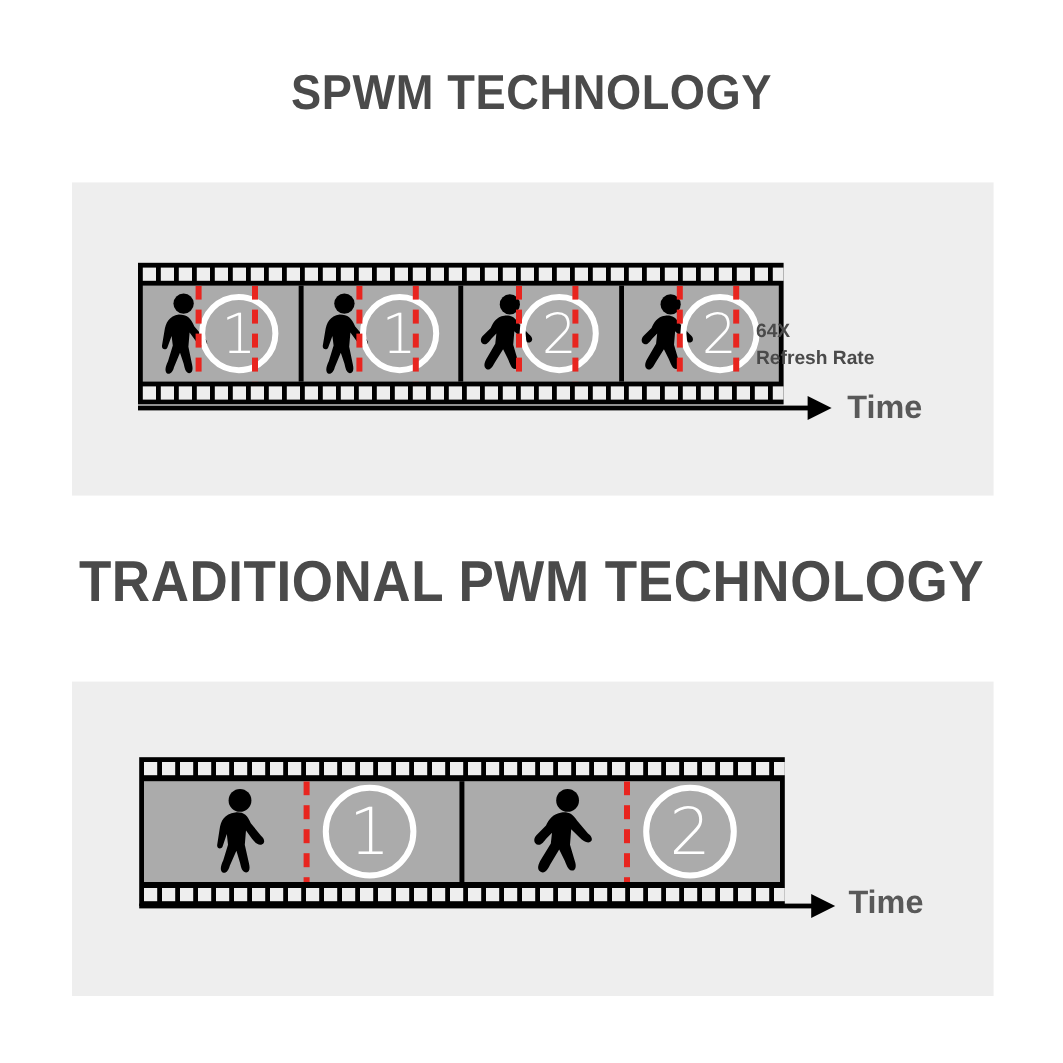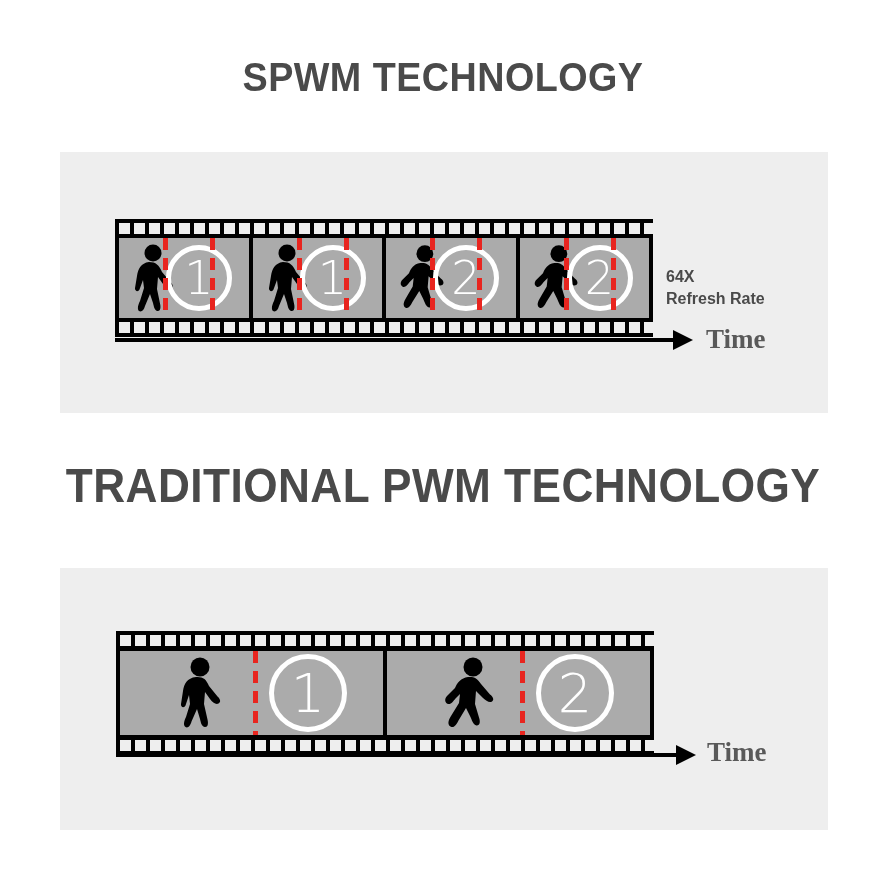--- a/index.html
+++ b/index.html
@@ -164,21 +164,21 @@
     left: 52px;
     top: 6px;
     width: 62px;
     height: 72px;
   }
   .walker svg { display: block; width: 100%; height: 100%; }
 
   
   #refresh-label {
     position: absolute;
-    left: 666px;
+    left: 630px;
     top: 266px;
     color: #4a4a4a;
     font-size: 16px;
     font-weight: bold;
     line-height: 22px;
   }
 
   
   .time-axis {
     position: absolute;
@@ -207,21 +207,20 @@
     border-left: 20px solid #000000;
   }
   #time-axis-spwm .axis-arrow { left: 558px; }
   #time-axis-pwm  .axis-arrow { left: 560px; }
 
   .time-label {
     position: absolute;
     color: #595959;
     font-weight: bold;
     white-space: nowrap;
-    font-family: Liberation Serif, serif;
   }
   #time-label-spwm {
     left: 706px;
     top: 324px;
     font-size: 27px;
   }
   #time-label-pwm {
     left: 707px;
     top: 737px;
     font-size: 27px;

